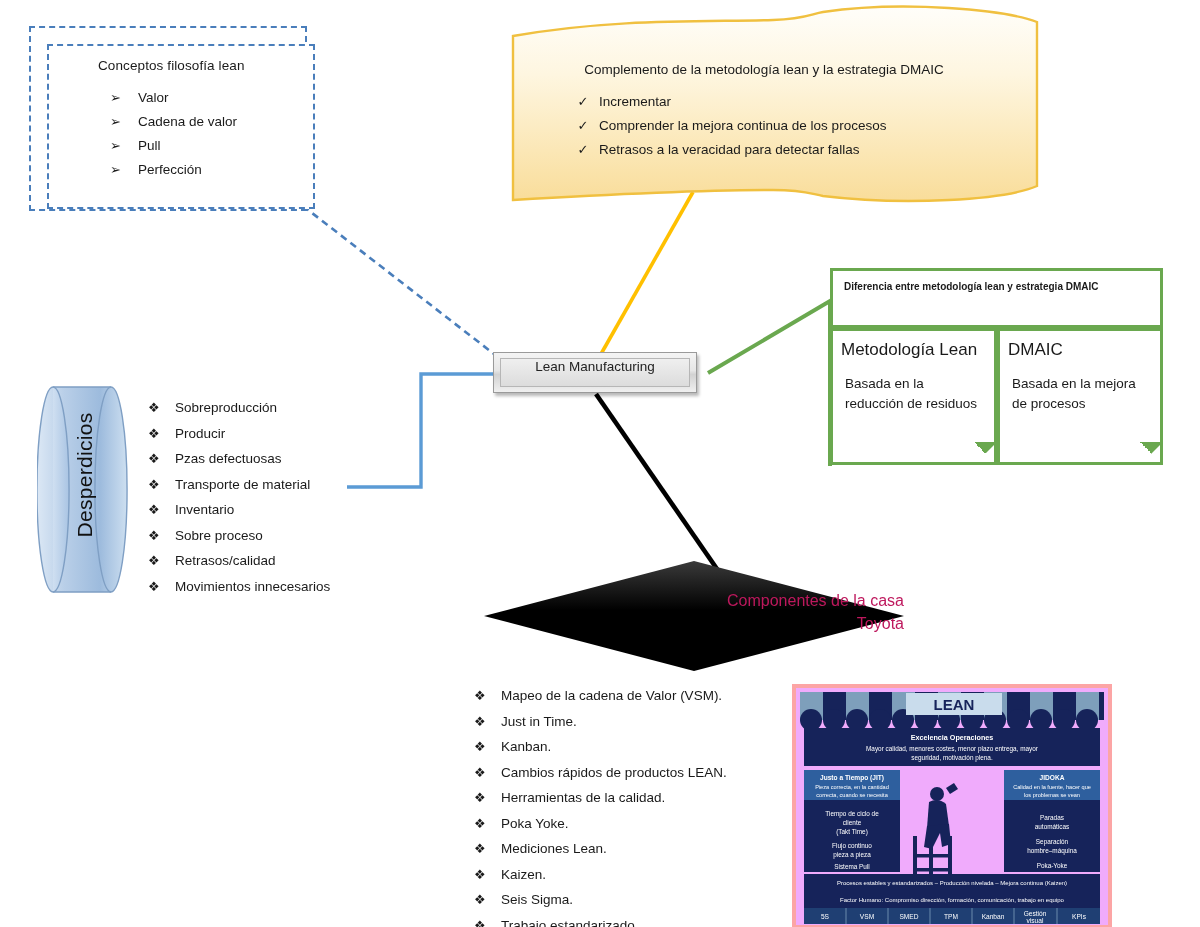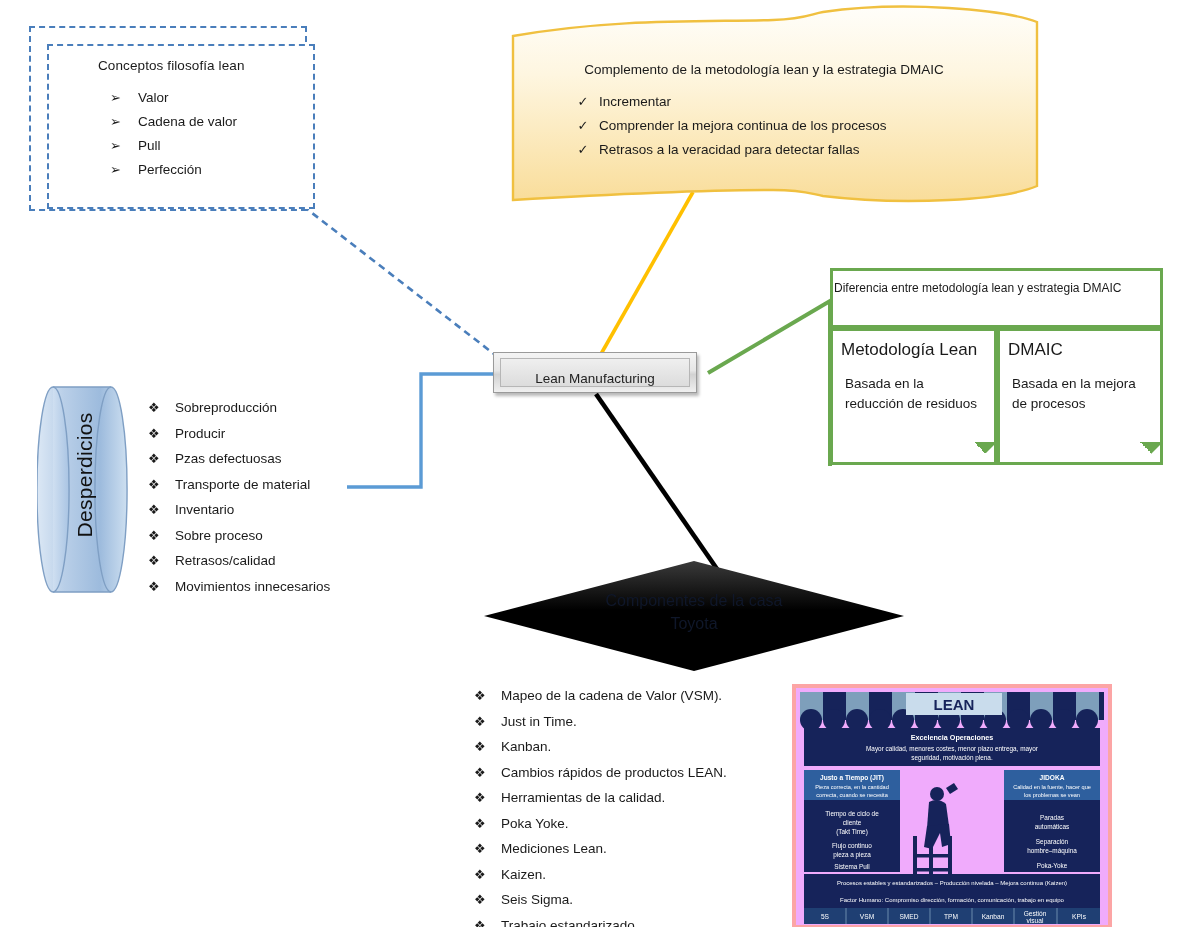--- a/index.html
+++ b/index.html
@@ -21,21 +21,21 @@
   #banner-wrap{left:505px;top:4px;width:540px;height:205px;text-align:center;}
   #banner-svg{position:absolute;left:0;top:0;}
   #banner-title{position:absolute;left:24px;top:58px;width:470px;font-size:13.5px;}
   #banner-list{position:absolute;left:62px;top:90px;width:430px;margin:0;padding:0;}
   #banner-list li{list-style:none;font-size:13.5px;margin:0 0 9px 0;display:flex;align-items:baseline;}
   .check-bullet{width:32px;flex:0 0 32px;font-size:13px;}
 
   
   #green-head{left:830px;top:268px;width:333px;height:60px;
               border:3px solid #6aa84f;background:#fff;box-sizing:border-box;}
-  #green-head span{display:block;padding:9px 11px 0 1px;font-size:12px;line-height:1.45;}
+  #green-head span{display:block;padding:9px 11px 0 11px;font-size:10px;line-height:1.45;font-weight:bold;}
   .green-note{border:3px solid #6aa84f;background:#fff;box-sizing:border-box;}
   #green-left{left:830px;top:328px;width:167px;height:137px;}
   #green-right{left:997px;top:328px;width:166px;height:137px;}
   .green-note .gn-title{display:block;padding:9px 11px 0 8px;font-size:17px;}
   .green-note .gn-body{display:block;padding:14px 11px 0 12px;font-size:13.5px;line-height:1.5;}
   .fold{position:absolute;right:0;bottom:0;width:20px;height:20px;
         background:linear-gradient(225deg,#6aa84f 0 50%,#fff 50% 100%);}
   .fold::after{content:"";position:absolute;right:0;bottom:0;width:0;height:0;
         border-left:17px solid transparent;border-bottom:17px solid #fff;}
 
@@ -49,27 +49,27 @@
   #waste-list li{list-style:none;font-size:13.5px;margin:0 0 10.5px 0;display:flex;align-items:baseline;}
   .diamond-bullet{width:27px;flex:0 0 27px;font-size:13px;}
 
   
   #lean-box{left:493px;top:352px;width:204px;height:41px;
             background:linear-gradient(180deg,#f4f4f4 0%,#e6e6e6 45%,#d2d2d2 55%,#f0f0f0 100%);
             border:1px solid #9a9a9a;box-sizing:border-box;
             box-shadow:2px 3px 3px rgba(0,0,0,.28);}
   #lean-box .inner{position:absolute;left:6px;top:5px;right:6px;bottom:5px;
             background:linear-gradient(180deg,#efefef,#dcdcdc);
-            border:1px solid #b6b6b6;display:flex;align-items:flex-end;justify-content:center;}
+            border:1px solid #b6b6b6;display:flex;align-items:flex-start;justify-content:center;}
   #lean-label{font-size:13.5px;color:#222;}
 
   
   #diamond{left:484px;top:561px;width:420px;height:110px;}
-  #diamond-label{position:absolute;left:0;top:28px;width:100%;text-align:center;
-                 color:#0f172a;font-size:16px;line-height:1.45;}
+  #diamond-label{position:absolute;left:0;top:28px;width:100%;text-align:right;
+                 color:#be185d;font-size:16px;line-height:1.45;}
 
   
   #comp-list{left:474px;top:688px;width:330px;margin:0;padding:0;}
   #comp-list li{list-style:none;font-size:13.5px;margin:0 0 10.5px 0;display:flex;align-items:baseline;}
 
   
   #connectors{left:0;top:0;width:1200px;height:927px;pointer-events:none;}
 
   
   #house{left:792px;top:684px;width:312px;height:237px;background:#f0abfc;

